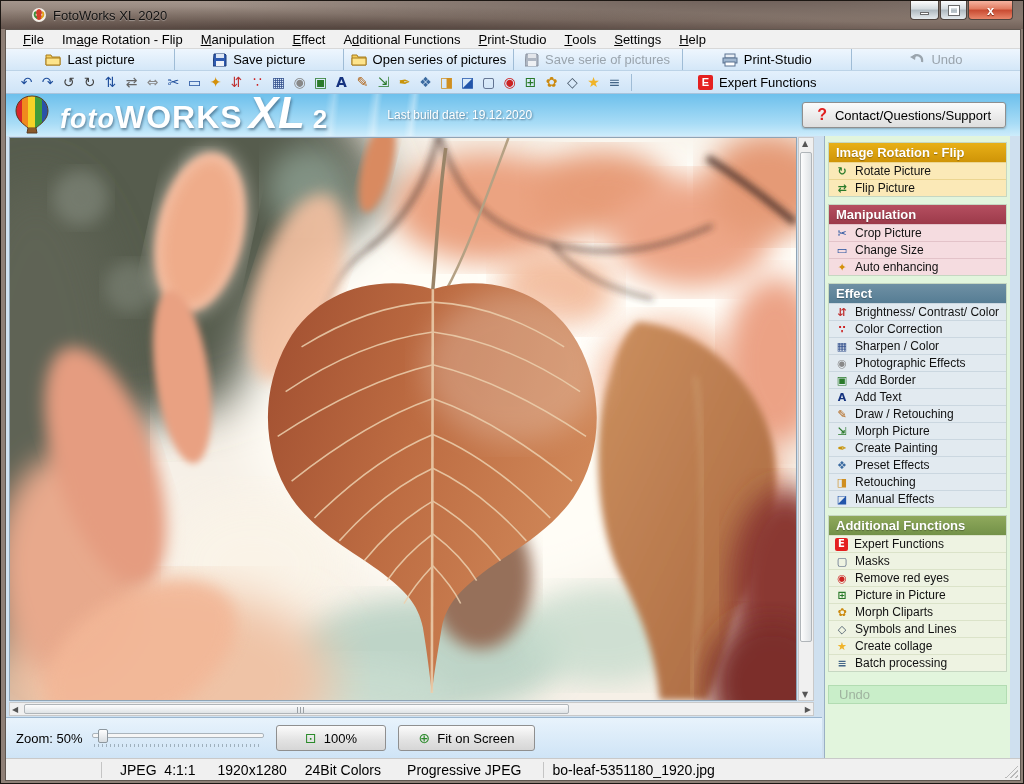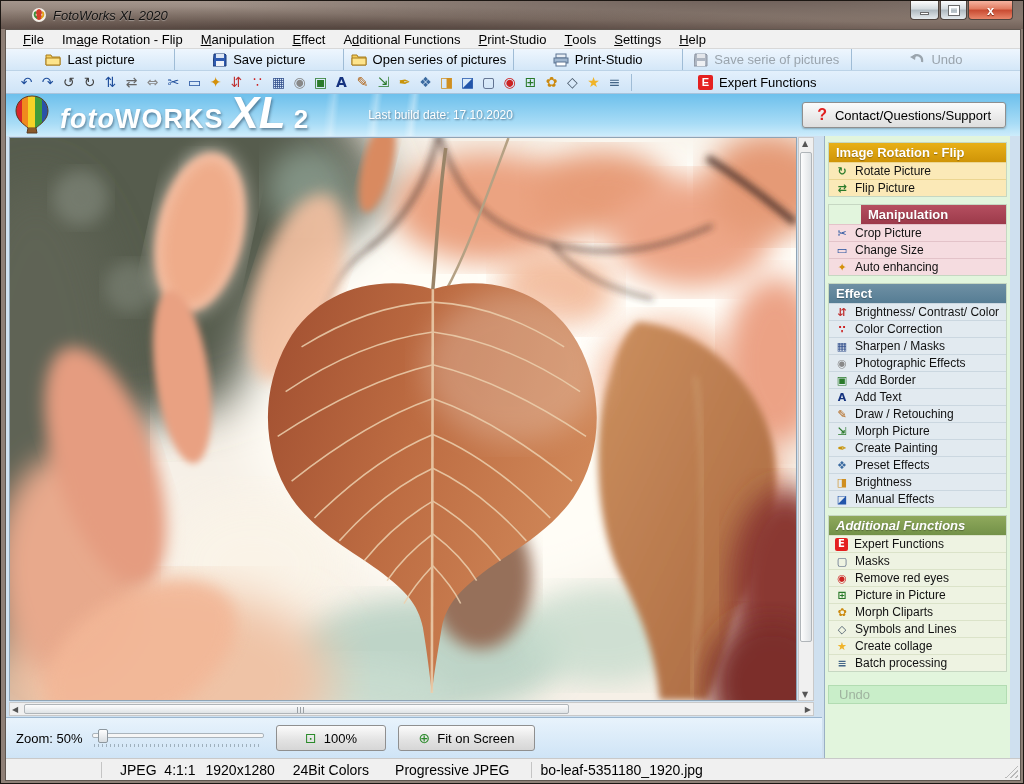--- a/index.html
+++ b/index.html
@@ -5,21 +5,21 @@
   html,body{margin:0;padding:0;background:#3b3b3b;font-family:"Liberation Sans",sans-serif;}
   *{box-sizing:border-box;}
   .window{position:relative;width:1024px;height:784px;background:#8e7f76;border:1px solid #1c1713;overflow:hidden;}
   
   .titlebar{position:absolute;left:0;top:0;width:1024px;height:28px;
     background:linear-gradient(#a4968d,#8a7a70 60%,#73625a),
                radial-gradient(ellipse at 30% 120%,rgba(60,40,35,.45),transparent 60%),
                radial-gradient(ellipse at 75% -20%,rgba(55,35,30,.5),transparent 55%);
     background-blend-mode:multiply;display:flex;align-items:center;}
   .app-icon{width:16px;height:16px;margin:0 6px 0 30px;}
-  .title-text{font-size:13px;color:#111;text-shadow:0 1px 1px rgba(255,255,255,.35);font-style:italic;}
+  .title-text{font-size:13px;color:#111;text-shadow:0 1px 1px rgba(255,255,255,.35);}
   .winbtns{position:absolute;right:12px;top:0;display:flex;}
   .winbtn{height:19px;border:1px solid #4e443e;border-top:none;border-radius:0 0 4px 4px;
     background:linear-gradient(#fdfdfd,#d3dade 45%,#aeb9bf 50%,#e6ebee);display:flex;align-items:center;justify-content:center;margin-left:1px;}
   .winbtn.min{width:29px}.winbtn.max{width:27px}
   .winbtn.close{width:45px;background:linear-gradient(#f5b3a0,#e07a5f 45%,#c84a31 50%,#e8866a);}
   .glyph-min{width:9px;height:3px;background:#fff;border:1px solid #6a6a6a;margin-top:6px;}
   .glyph-max{width:10px;height:9px;border:2px solid #fff;outline:1px solid #6a6a6a;background:transparent;}
   .glyph-x{color:#fff;font-size:13px;font-weight:bold;text-shadow:0 1px 1px #7a2a18;line-height:1;}
   
   .client{position:absolute;left:4px;top:28px;width:1016px;height:752px;background:#cfe0ef;border:1px solid #5f564f;}
@@ -41,21 +41,21 @@
   .logobar{position:absolute;left:0;top:64px;width:1014px;height:42px;
     background:
       radial-gradient(circle at 88% 180%, transparent 54%, rgba(255,255,255,.35) 54.6%, transparent 55.4%),
       radial-gradient(circle at 92% 200%, transparent 60%, rgba(255,255,255,.3) 60.6%, transparent 61.4%),
       radial-gradient(circle at 96% 220%, transparent 66%, rgba(255,255,255,.25) 66.6%, transparent 67.4%),
       linear-gradient(#6dc0ec,#a8dcf6 70%,#cdecfb);
     display:flex;align-items:center;}
   .balloon{margin:0 8px 0 6px;}
   .brand{display:flex;align-items:baseline;color:#fff;text-shadow:1px 2px 3px rgba(50,80,105,.65);}
   .brand .foto{font-size:27px;font-style:italic;font-weight:bold;letter-spacing:1px;}
-  .brand .works{font-size:27px;font-weight:bold;letter-spacing:1px;}
+  .brand .works{font-size:32px;font-weight:bold;letter-spacing:1px;}
   .brand .xl{font-size:44px;font-weight:bold;font-style:italic;margin-left:6px;line-height:.8;}
   .brand .two{font-size:26px;font-weight:bold;margin-left:8px;}
   .build-date{font-size:12px;color:#fff;text-shadow:1px 1px 2px rgba(50,80,105,.7);margin-left:60px;}
   .support-btn{position:absolute;right:14px;top:8px;height:26px;padding:0 14px;display:flex;align-items:center;gap:8px;
     background:linear-gradient(#fbfbfb,#dedede);border:1px solid #8f8f8f;border-radius:3px;font-size:13px;color:#000;cursor:pointer;box-shadow:0 1px 2px rgba(0,0,0,.25);}
   .q-mark{color:#e02020;font-weight:bold;font-size:16px;}
   
   .content{position:absolute;left:0;top:106px;width:1014px;height:622px;background:#cfe0ef;}
   .canvas-wrap{position:absolute;left:0;top:0;width:816px;height:622px;}
   .canvas{position:absolute;left:3px;top:1px;width:788px;height:564px;border:1px solid #8fa4b5;background:#f5efe6;cursor:crosshair;}
@@ -83,25 +83,25 @@
      linear-gradient(#e0c030,#e0c030) 8px 8px/5px 5px no-repeat;}
   
   .sidebar{position:absolute;left:818px;top:0;width:186px;height:622px;background:#e2f5dd;border-left:1px solid #9ab0c4;padding:6px 3px 0 3px;}
   .sb-sec{margin-bottom:7px;border:1px solid rgba(0,0,0,.12);}
   .sb-head{height:19px;display:flex;align-items:center;padding-left:7px;font-size:13px;font-weight:bold;color:#fff;text-shadow:0 1px 1px rgba(0,0,0,.3);}
   .sb-item{height:17px;display:flex;align-items:center;gap:6px;padding-left:6px;font-size:12px;color:#111;cursor:pointer;}
   .sb-ico{width:14px;text-align:center;font-size:11px;font-weight:bold;line-height:1;font-family:"DejaVu Sans",sans-serif;}
   .sb-ico.badge{background:#e42020;color:#fff !important;width:13px;height:13px;display:flex;align-items:center;justify-content:center;border-radius:2px;font-size:10px;}
   .sec-gold  .sb-head{background:linear-gradient(#e8b017,#cf9407);}
   .sec-gold  .sb-item{background:#fbe9b7;border-top:1px solid #ecd590;}
-  .sec-maroon .sb-head{background:linear-gradient(#b54f60,#9c3a4a);margin-left:32px;}
+  .sec-maroon .sb-head{background:linear-gradient(#b54f60,#9c3a4a);}
   .sec-maroon .sb-item{background:#f5dce0;border-top:1px solid #e3c3c9;}
   .sec-slate .sb-head{background:linear-gradient(#6f90a4,#567d94);}
   .sec-slate .sb-item{background:#e2eaf0;border-top:1px solid #cbd7e0;}
-  .sec-green .sb-head{background:linear-gradient(#8fa95c,#739148);font-style:italic;}
+  .sec-green .sb-head{background:linear-gradient(#8fa95c,#739148);}
   .sec-green .sb-item{background:#eef3e2;border-top:1px solid #dbe3c9;}
   .undo-bar{margin-top:13px;height:19px;background:#c9eec9;border:1px solid #b2dcb2;display:flex;align-items:center;padding-left:10px;font-size:13px;color:#9fb39f;}
   
   .statusbar{position:absolute;left:0;top:728px;width:1014px;height:22px;background:#f0f0f0;border-top:1px solid #c9c9c9;display:flex;align-items:center;font-size:14px;color:#000;}
   .sb-div{width:1px;height:16px;background:#c4c4c4;margin:0 0;}
   .st{white-space:pre;}
   .grip{position:absolute;right:2px;bottom:2px;width:13px;height:13px;
     background:linear-gradient(135deg,transparent 0 50%,#b9b9b9 50% 57%,transparent 57% 68%,#b9b9b9 68% 75%,transparent 75% 86%,#b9b9b9 86% 93%,transparent 93%);}
 </style>
 </head>
@@ -160,35 +160,35 @@
           </svg>
         <span>Save picture</span>
       </div>
       <div class="tb-seg">
         <svg width="16" height="13" viewBox="0 0 16 13">
             <path d="M1 2 h5 l1 2 h8 v8 h-14 Z" fill="#f5cf5e" stroke="#a87d1d"></path>
             <path d="M1 5 h14 v7 h-14 Z" fill="#fde48c" stroke="#a87d1d"></path>
           </svg>
         <span>Open series of pictures</span>
       </div>
+      <div class="tb-seg disabled">
+        <svg width="14" height="14" viewBox="0 0 14 14">
+            <path d="M1 1 h11 l1 1 v11 h-13 Z" fill="#aeb6c2" stroke="#8b93a0"></path>
+            <rect x="3" y="1" width="8" height="4" fill="#e3e6eb"></rect>
+            <rect x="3" y="8" width="8" height="5" fill="#eef0f3"></rect>
+          </svg>
+        <span>Save serie of pictures</span>
+      </div>
       <div class="tb-seg">
         <svg width="16" height="14" viewBox="0 0 16 14">
             <rect x="3" y="1" width="10" height="4" fill="#e8eef5" stroke="#5b7391"></rect>
             <rect x="1" y="5" width="14" height="5" fill="#9fb6cf" stroke="#5b7391"></rect>
             <rect x="3" y="9" width="10" height="4" fill="#fff" stroke="#5b7391"></rect>
           </svg>
         <span>Print-Studio</span>
-      </div>
-      <div class="tb-seg disabled">
-        <svg width="14" height="14" viewBox="0 0 14 14">
-            <path d="M1 1 h11 l1 1 v11 h-13 Z" fill="#aeb6c2" stroke="#8b93a0"></path>
-            <rect x="3" y="1" width="8" height="4" fill="#e3e6eb"></rect>
-            <rect x="3" y="8" width="8" height="5" fill="#eef0f3"></rect>
-          </svg>
-        <span>Save serie of pictures</span>
       </div>
       <div class="tb-seg disabled">
         <svg width="16" height="13" viewBox="0 0 16 13">
             <path d="M4 4 C8 0 14 3 13 9" stroke="#9aa4ad" stroke-width="2.2" fill="none"></path>
             <path d="M1 4 l6 -3 l-1 6 Z" fill="#9aa4ad"></path>
           </svg>
         <span>Undo</span>
       </div>
     </div>
 
@@ -245,21 +245,21 @@
         </g>
         <path d="M20 1 C31 1 36 9 36 16 C36 25 27 30 24 33 L16 33 C13 30 4 25 4 16 C4 9 9 1 20 1 Z" fill="none" stroke="#5a3a20" stroke-width="1"></path>
         <path d="M16 33 L15 38 h10 l-1 -5" fill="#8a5a2a" stroke="#5a3a20"></path>
       </svg>
       <div class="brand">
         <span class="foto">foto</span>
           <span class="works">WORKS</span>
           <span class="xl">XL</span>
           <span class="two">2</span>
       </div>
-      <span class="build-date">Last build date: 17.10.2020</span>
+      <span class="build-date">Last build date: 19.12.2020</span>
       <div class="support-btn">
         <span class="q-mark">?</span>
         <span>Contact/Questions/Support</span>
       </div>
     </div>
 
     <div class="content">
 
       <div class="canvas-wrap">
         <div class="canvas">
@@ -437,21 +437,21 @@
           <div class="sb-item">
               <span class="sb-ico" style="color: rgb(192, 51, 51);">⇵</span>
               <span>Brightness/ Contrast/ Color</span>
             </div>
           <div class="sb-item">
               <span class="sb-ico" style="color: rgb(204, 34, 34);">∵</span>
               <span>Color Correction</span>
             </div>
           <div class="sb-item">
               <span class="sb-ico" style="color: rgb(51, 80, 140);">▦</span>
-              <span>Sharpen / Masks</span>
+              <span>Sharpen / Color</span>
             </div>
           <div class="sb-item">
               <span class="sb-ico" style="color: rgb(136, 136, 136);">◉</span>
               <span>Photographic Effects</span>
             </div>
           <div class="sb-item">
               <span class="sb-ico" style="color: rgb(42, 122, 42);">▣</span>
               <span>Add Border</span>
             </div>
           <div class="sb-item">
@@ -469,21 +469,21 @@
           <div class="sb-item">
               <span class="sb-ico" style="color: rgb(200, 148, 10);">✒</span>
               <span>Create Painting</span>
             </div>
           <div class="sb-item">
               <span class="sb-ico" style="color: rgb(58, 106, 160);">❖</span>
               <span>Preset Effects</span>
             </div>
           <div class="sb-item">
               <span class="sb-ico" style="color: rgb(208, 143, 32);">◨</span>
-              <span>Brightness</span>
+              <span>Retouching</span>
             </div>
           <div class="sb-item">
               <span class="sb-ico" style="color: rgb(34, 85, 170);">◪</span>
               <span>Manual Effects</span>
             </div>
         </div>
 
         <div class="sb-sec sec-green">
           <div class="sb-head">Additional Functions</div>
           <div class="sb-item">
@@ -523,21 +523,21 @@
         <div class="undo-bar">
           <span>Undo</span>
         </div>
       </div>
     </div>
 
     <div class="statusbar">
       <div style="width:95px"></div>
         <div class="sb-div"></div>
       <span class="st" style="margin-left:18px">JPEG  4:1:1</span>
-      <span class="st" style="margin-left:10px">1920x1280</span>
+      <span class="st" style="margin-left:22px">1920x1280</span>
       <span class="st" style="margin-left:18px">24Bit Colors</span>
       <span class="st" style="margin-left:26px">Progressive JPEG</span>
       <div class="sb-div" style="margin-left:22px"></div>
       <span class="st" style="margin-left:8px">bo-leaf-5351180_1920.jpg</span>
       <div class="grip"></div>
     </div>
 
   </div>
 </div>
 

